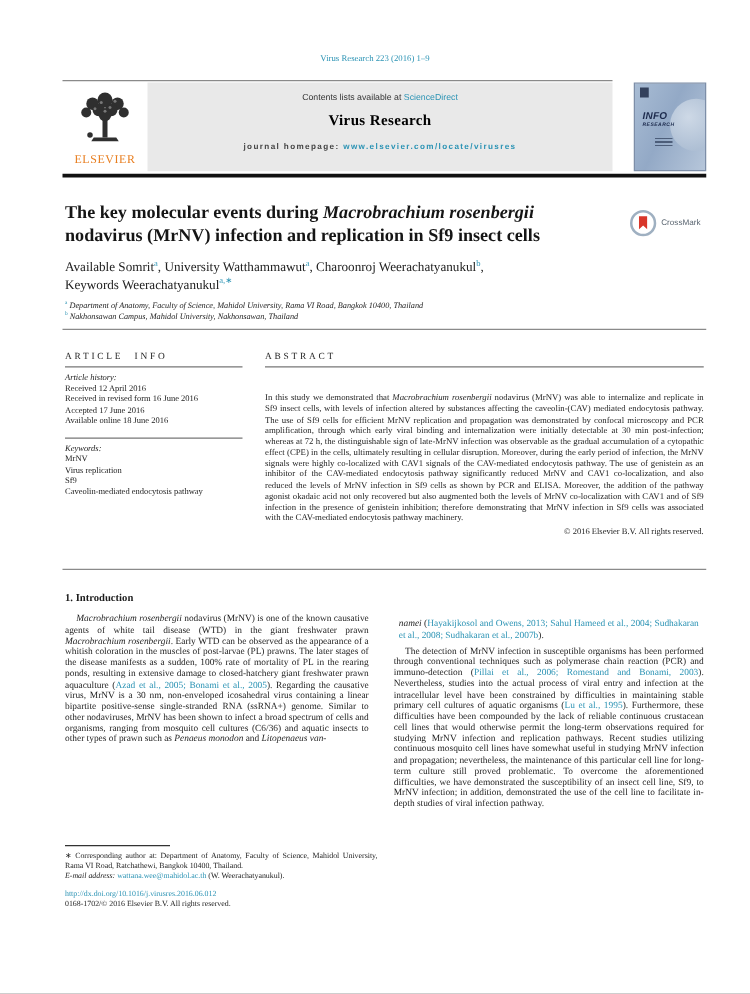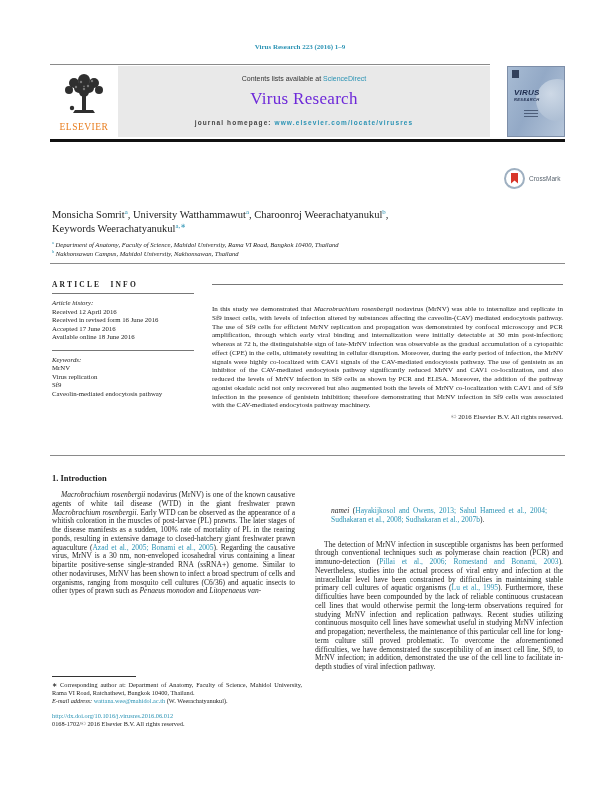--- a/index.html
+++ b/index.html
@@ -4,30 +4,30 @@
 <style>
   html,body{margin:0;padding:0;background:#888;}
   .page{
     position:relative; width:600px; height:795px; margin:0 auto;
     background:#ffffff; overflow:hidden;
     font-family:"Liberation Serif", serif; color:#1c1c1c;
   }
   
   .journal-ref{
     position:absolute; top:43px; left:0; right:0;
-    text-align:center; font-size:7px; color:#2b93b4;font-weight:bold;
+    text-align:center; font-size:7px; color:#2b93b4;
   }
   .rule-thin{ position:absolute; height:1px; background:#8a8a8a; }
   #rule-banner-top{ top:64px; left:50px; width:440px; }
   .banner{
     position:absolute; top:66px; left:118px; width:372px; height:71px;
     background:#e9e9e9; text-align:center;
   }
   .banner .contents-line{ font-family:"Liberation Sans",sans-serif; font-size:7px; margin-top:9px; color:#333; }
-  .banner .journal-name{ font-size:17px; margin-top:7px; color:#6d28d9; letter-spacing:.3px; }
+  .banner .journal-name{ font-size:12px; margin-top:7px; color:#000000; letter-spacing:.3px;font-weight:bold; }
   .banner .homepage-line{ font-family:"Liberation Sans",sans-serif; font-size:6.5px; font-weight:bold; letter-spacing:1.1px; margin-top:10px; color:#444; }
   .link{ color:#2b93b4; text-decoration:none; cursor:pointer; }
   .elsevier{
     position:absolute; top:68px; left:52px; width:64px; height:69px;
     background:#fff; text-align:center;
   }
   .elsevier .els-name{
     font-family:"Liberation Serif",serif; font-size:9.5px; letter-spacing:.5px;
     color:#e87d1e; margin-top:0px; font-weight:normal;
   }
@@ -73,21 +73,21 @@
     position:absolute; top:208px; left:52px; width:470px;
     font-size:10.5px; line-height:13.5px; color:#222;
   }
   .affils{
     position:absolute; top:241px; left:52px; width:470px;
     font-size:6.6px; line-height:8.6px; color:#222;
   }
   #rule-affil{ top:263px; left:50px; width:515px; }
   
   .sec-head{
-    font-size:7.5px; font-weight:bold; letter-spacing:2.2px; word-spacing:5px; color:#222;
+    font-size:7.5px; font-weight:normal; letter-spacing:2.2px; word-spacing:5px; color:#222;
   }
   .col-rule{ height:1px; background:#777; margin:4px 0 5px 0; }
   .info-col{ position:absolute; top:280px; left:52px; width:142px; }
   .info-col .small{ font-size:6.8px; line-height:8.5px; }
   .info-col .ital{ font-style:italic; }
   .info-col .kw-rule{ margin-top:8px; }
   .abs-col{ position:absolute; top:280px; left:212px; width:351px; }
   .abs-text{
     font-size:7px; line-height:8.75px; text-align:justify; margin-top:20px; color:#1e1e1e;
   }
@@ -156,37 +156,38 @@
     <div class="journal-name">Virus Research</div>
     <div class="homepage-line">
       <span>journal homepage: </span><span class="link">www.elsevier.com/locate/virusres</span>
     </div>
   </div>
 
   <div class="cover">
     <div class="moon"></div>
     <div class="issn-chip"></div>
     <div class="cov-title">
-      <span>VIRUS</span>
+      <span>INFO</span>
       <span class="cov-sub">RESEARCH</span>
     </div>
     <div class="cov-marks"></div>
   </div>
 
   <div id="rule-thick"></div>
 
+  <div class="title"><span>The key molecular events during </span><span class="rt-italic">Macrobrachium rosenbergii</span><br><span>nodavirus (MrNV) infection and replication in Sf9 insect cells</span></div>
 
   <div class="crossmark">
     <div class="cm-circle">
       <div class="cm-bookmark"></div>
     </div>
     <div class="cm-text">CrossMark</div>
   </div>
 
-  <div class="authors"><span>Monsicha Somrit</span><span class="rt-sup">a</span><span>, University Watthammawut</span><span class="rt-sup">a</span><span>, Charoonroj Weerachatyanukul</span><span class="rt-sup">b</span><span>,</span><br><span>Keywords Weerachatyanukul</span><span class="rt-sup">a,∗</span></div>
+  <div class="authors"><span>Available Somrit</span><span class="rt-sup">a</span><span>, University Watthammawut</span><span class="rt-sup">a</span><span>, Charoonroj Weerachatyanukul</span><span class="rt-sup">b</span><span>,</span><br><span>Keywords Weerachatyanukul</span><span class="rt-sup">a,∗</span></div>
   <div class="affils"><span class="rt-sup">a</span><span class="rt-italic"> Department of Anatomy, Faculty of Science, Mahidol University, Rama VI Road, Bangkok 10400, Thailand</span><br><span class="rt-sup">b</span><span class="rt-italic"> Nakhonsawan Campus, Mahidol University, Nakhonsawan, Thailand</span></div>
 
   <div class="rule-thin" id="rule-affil"></div>
 
   <div class="info-col">
     <div class="sec-head">ARTICLE INFO</div>
     <div class="col-rule"></div>
     <div class="small ital">Article history:</div>
     <div class="small">Received 12 April 2016</div>
     <div class="small">Received in revised form 16 June 2016</div>
@@ -194,35 +195,36 @@
     <div class="small">Available online 18 June 2016</div>
     <div class="col-rule kw-rule"></div>
     <div class="small ital">Keywords:</div>
     <div class="small">MrNV</div>
     <div class="small">Virus replication</div>
     <div class="small">Sf9</div>
     <div class="small">Caveolin-mediated endocytosis pathway</div>
   </div>
 
   <div class="abs-col">
+    <div class="sec-head">ABSTRACT</div>
     <div class="col-rule"></div>
     <div class="abs-text"><span>In this study we demonstrated that </span><span class="rt-italic">Macrobrachium rosenbergii</span><span> nodavirus (MrNV) was able to internalize and replicate in Sf9 insect cells, with levels of infection altered by substances affecting the caveolin-(CAV) mediated endocytosis pathway. The use of Sf9 cells for efficient MrNV replication and propagation was demonstrated by confocal microscopy and PCR amplification, through which early viral binding and internalization were initially detectable at 30 min post-infection; whereas at 72 h, the distinguishable sign of late-MrNV infection was observable as the gradual accumulation of a cytopathic effect (CPE) in the cells, ultimately resulting in cellular disruption. Moreover, during the early period of infection, the MrNV signals were highly co-localized with CAV1 signals of the CAV-mediated endocytosis pathway. The use of genistein as an inhibitor of the CAV-mediated endocytosis pathway significantly reduced MrNV and CAV1 co-localization, and also reduced the levels of MrNV infection in Sf9 cells as shown by PCR and ELISA. Moreover, the addition of the pathway agonist okadaic acid not only recovered but also augmented both the levels of MrNV co-localization with CAV1 and of Sf9 infection in the presence of genistein inhibition; therefore demonstrating that MrNV infection in Sf9 cells was associated with the CAV-mediated endocytosis pathway machinery.</span></div>
     <div class="abs-copy">© 2016 Elsevier B.V. All rights reserved.</div>
   </div>
 
   <div class="rule-thin" id="rule-mid"></div>
 
   <div class="intro-head">1. Introduction</div>
 
   <div class="body-col" id="col-left">
     <p class="indent" style="margin:0"><span class="rt-italic">Macrobrachium rosenbergii</span><span> nodavirus (MrNV) is one of the known causative agents of white tail disease (WTD) in the giant freshwater prawn </span><span class="rt-italic">Macrobrachium rosenbergii</span><span>. Early WTD can be observed as the appearance of a whitish coloration in the muscles of post-larvae (PL) prawns. The later stages of the disease manifests as a sudden, 100% rate of mortality of PL in the rearing ponds, resulting in extensive damage to closed-hatchery giant freshwater prawn aquaculture (</span><span class="rt-link">Azad et al., 2005; Bonami et al., 2005</span><span>). Regarding the causative virus, MrNV is a 30 nm, non-enveloped icosahedral virus containing a linear bipartite positive-sense single-stranded RNA (ssRNA+) genome. Similar to other nodaviruses, MrNV has been shown to infect a broad spectrum of cells and organisms, ranging from mosquito cell cultures (C6/36) and aquatic insects to other types of prawn such as </span><span class="rt-italic">Penaeus monodon</span><span> and </span><span class="rt-italic">Litopenaeus van-</span></p>
   </div>
 
   <div class="body-col" id="col-right">
-    <p style="margin:16px"><span class="rt-italic">namei</span><span> (</span><span class="rt-link">Hayakijkosol and Owens, 2013; Sahul Hameed et al., 2004; Sudhakaran et al., 2008; Sudhakaran et al., 2007b</span><span>).</span></p>
+    <p style="margin:4px"><span class="rt-italic">namei</span><span> (</span><span class="rt-link">Hayakijkosol and Owens, 2013; Sahul Hameed et al., 2004; Sudhakaran et al., 2008; Sudhakaran et al., 2007b</span><span>).</span></p>
     <p class="indent" style="margin:0"><span>The detection of MrNV infection in susceptible organisms has been performed through conventional techniques such as polymerase chain reaction (PCR) and immuno-detection (</span><span class="rt-link">Pillai et al., 2006; Romestand and Bonami, 2003</span><span>). Nevertheless, studies into the actual process of viral entry and infection at the intracellular level have been constrained by difficulties in maintaining stable primary cell cultures of aquatic organisms (</span><span class="rt-link">Lu et al., 1995</span><span>). Furthermore, these difficulties have been compounded by the lack of reliable continuous crustacean cell lines that would otherwise permit the long-term observations required for studying MrNV infection and replication pathways. Recent studies utilizing continuous mosquito cell lines have somewhat useful in studying MrNV infection and propagation; nevertheless, the maintenance of this particular cell line for long-term culture still proved problematic. To overcome the aforementioned difficulties, we have demonstrated the susceptibility of an insect cell line, Sf9, to MrNV infection; in addition, demonstrated the use of the cell line to facilitate in-depth studies of viral infection pathway.</span></p>
   </div>
 
   <div id="fn-rule"></div>
   <div class="footnote"><span>∗ Corresponding author at: Department of Anatomy, Faculty of Science, Mahidol University, Rama VI Road, Ratchathewi, Bangkok 10400, Thailand.</span><br><span class="rt-italic">E-mail address: </span><span class="rt-link">wattana.wee@mahidol.ac.th</span><span> (W. Weerachatyanukul).</span></div>
 
   <div class="doi-block">
     <div><span class="link">http://dx.doi.org/10.1016/j.virusres.2016.06.012</span></div>
     <div>0168-1702/© 2016 Elsevier B.V. All rights reserved.</div>
   </div>

